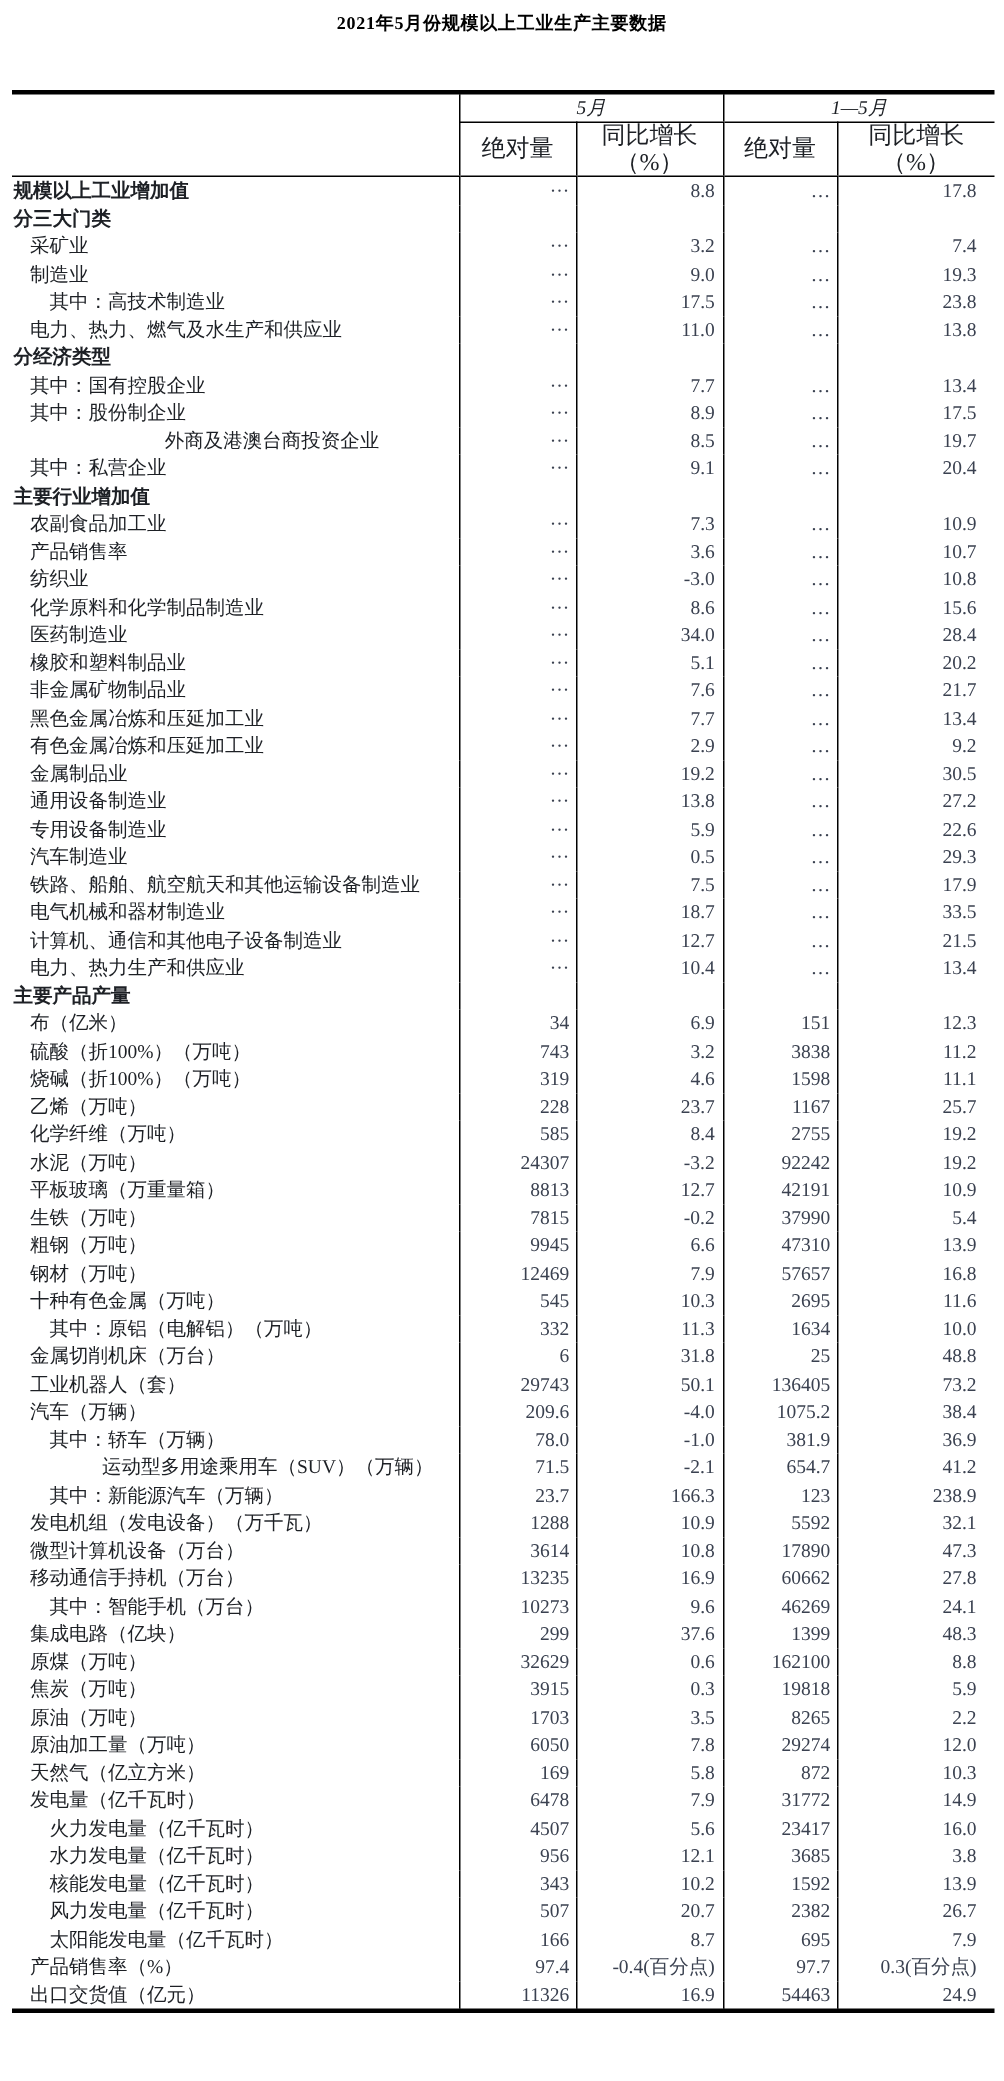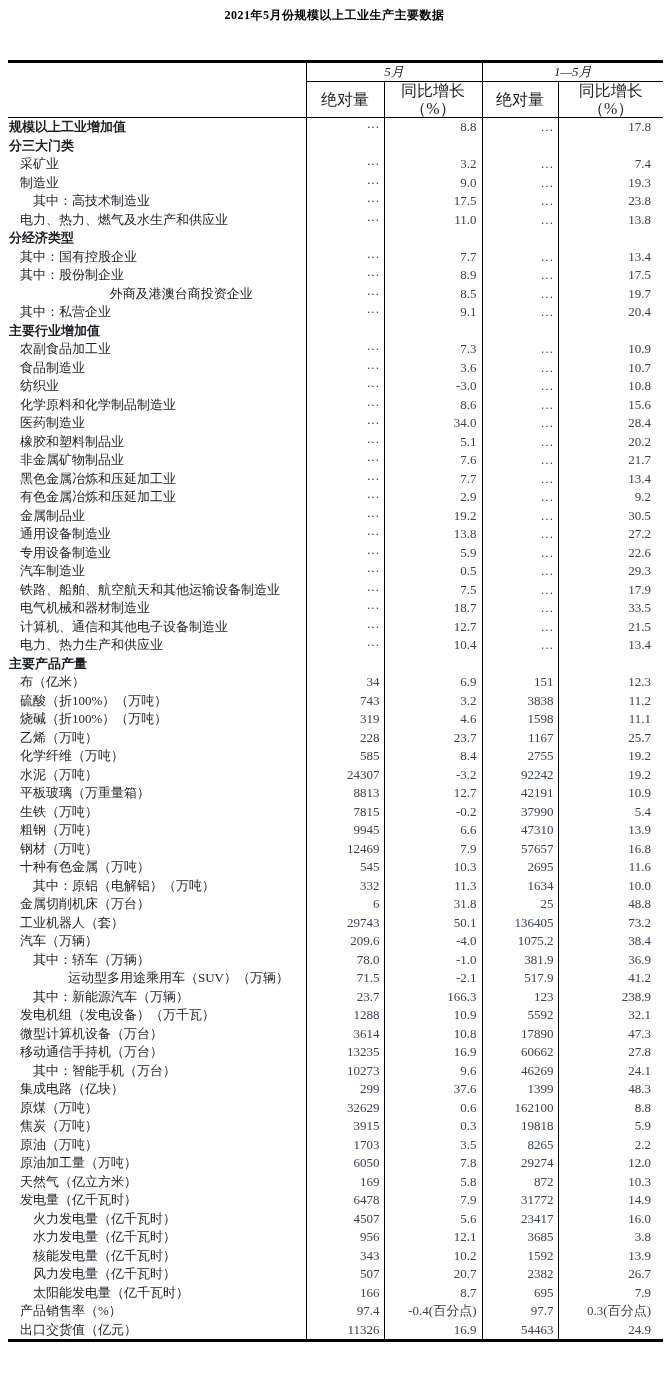--- a/index.html
+++ b/index.html
@@ -160,21 +160,21 @@
         <td class="num c3"></td>
       </tr>
       <tr>
         <td class="lbl ind1">农副食品加工业</td>
         <td class="num c0">···</td>
         <td class="num c1">7.3</td>
         <td class="num c2">…</td>
         <td class="num c3">10.9</td>
       </tr>
       <tr>
-        <td class="lbl ind1">食品制造业</td>
+        <td class="lbl ind1">产品销售率</td>
         <td class="num c0">···</td>
         <td class="num c1">3.6</td>
         <td class="num c2">…</td>
         <td class="num c3">10.7</td>
       </tr>
       <tr>
         <td class="lbl ind1">纺织业</td>
         <td class="num c0">···</td>
         <td class="num c1">-3.0</td>
         <td class="num c2">…</td>
@@ -394,21 +394,21 @@
         <td class="lbl ind2">其中：轿车（万辆）</td>
         <td class="num c0">78.0</td>
         <td class="num c1">-1.0</td>
         <td class="num c2">381.9</td>
         <td class="num c3">36.9</td>
       </tr>
       <tr>
         <td class="lbl ind4">运动型多用途乘用车（SUV）（万辆）</td>
         <td class="num c0">71.5</td>
         <td class="num c1">-2.1</td>
-        <td class="num c2">517.9</td>
+        <td class="num c2">654.7</td>
         <td class="num c3">41.2</td>
       </tr>
       <tr>
         <td class="lbl ind2">其中：新能源汽车（万辆）</td>
         <td class="num c0">23.7</td>
         <td class="num c1">166.3</td>
         <td class="num c2">123</td>
         <td class="num c3">238.9</td>
       </tr>
       <tr>

